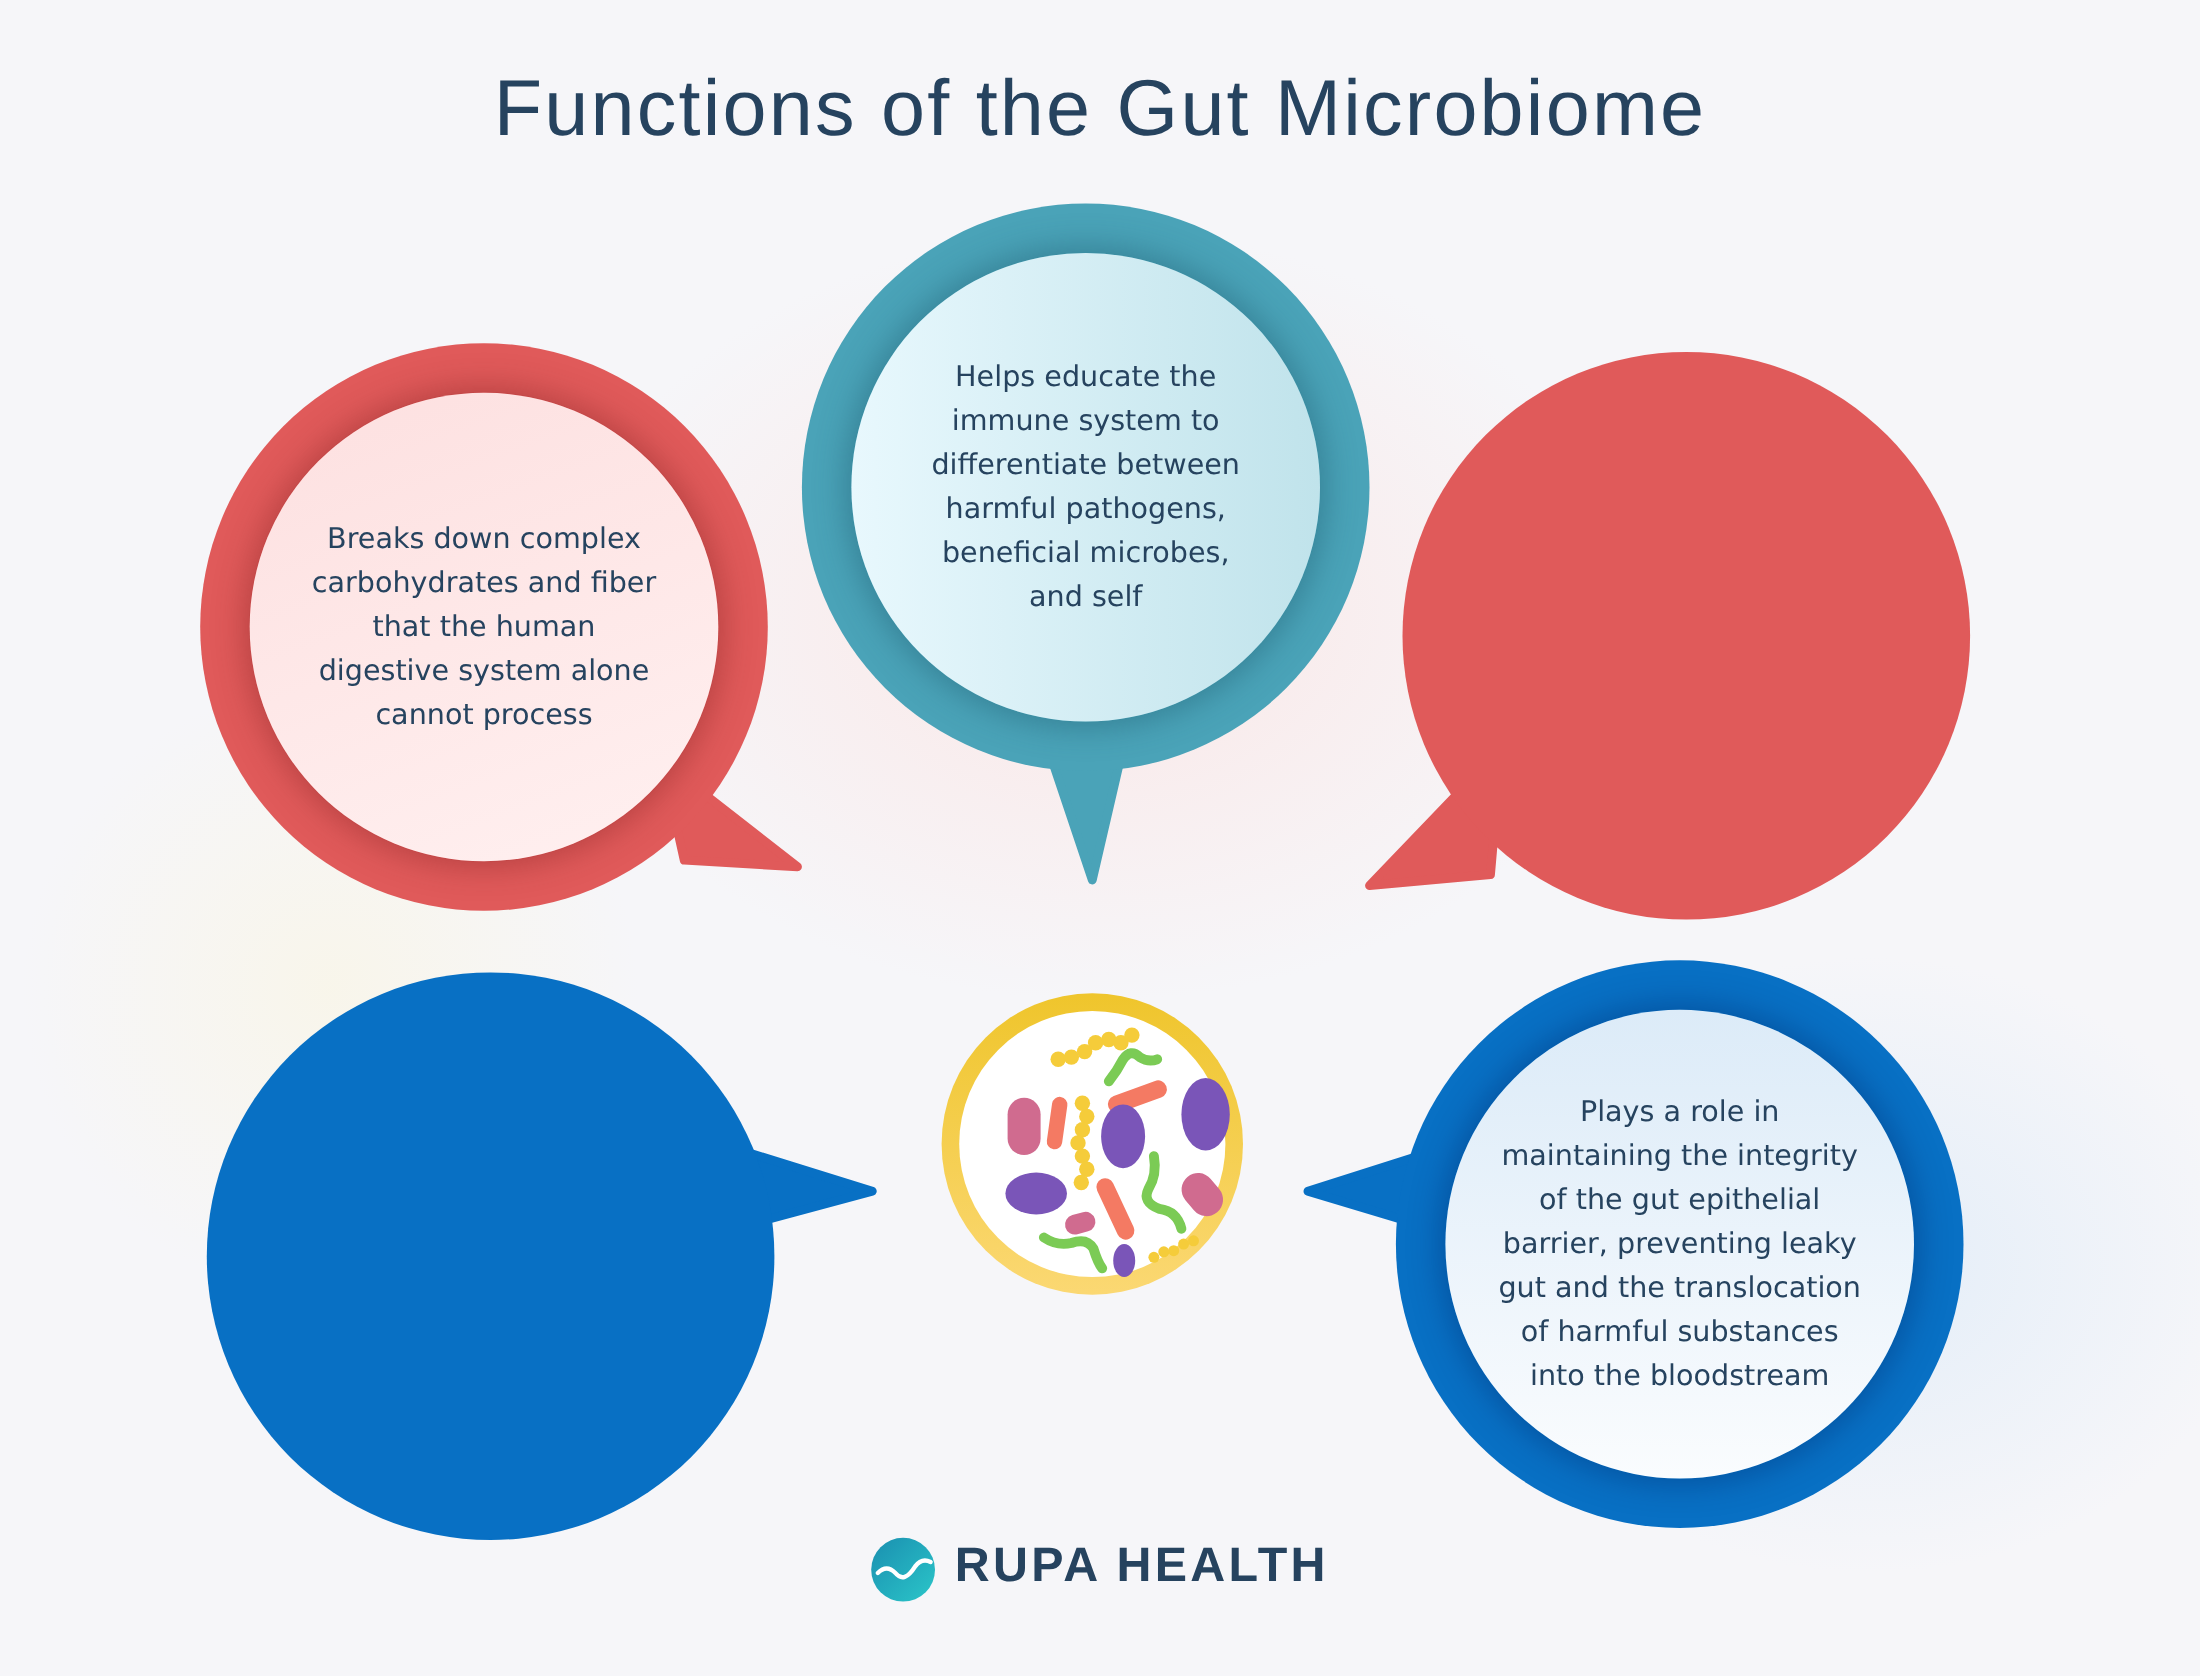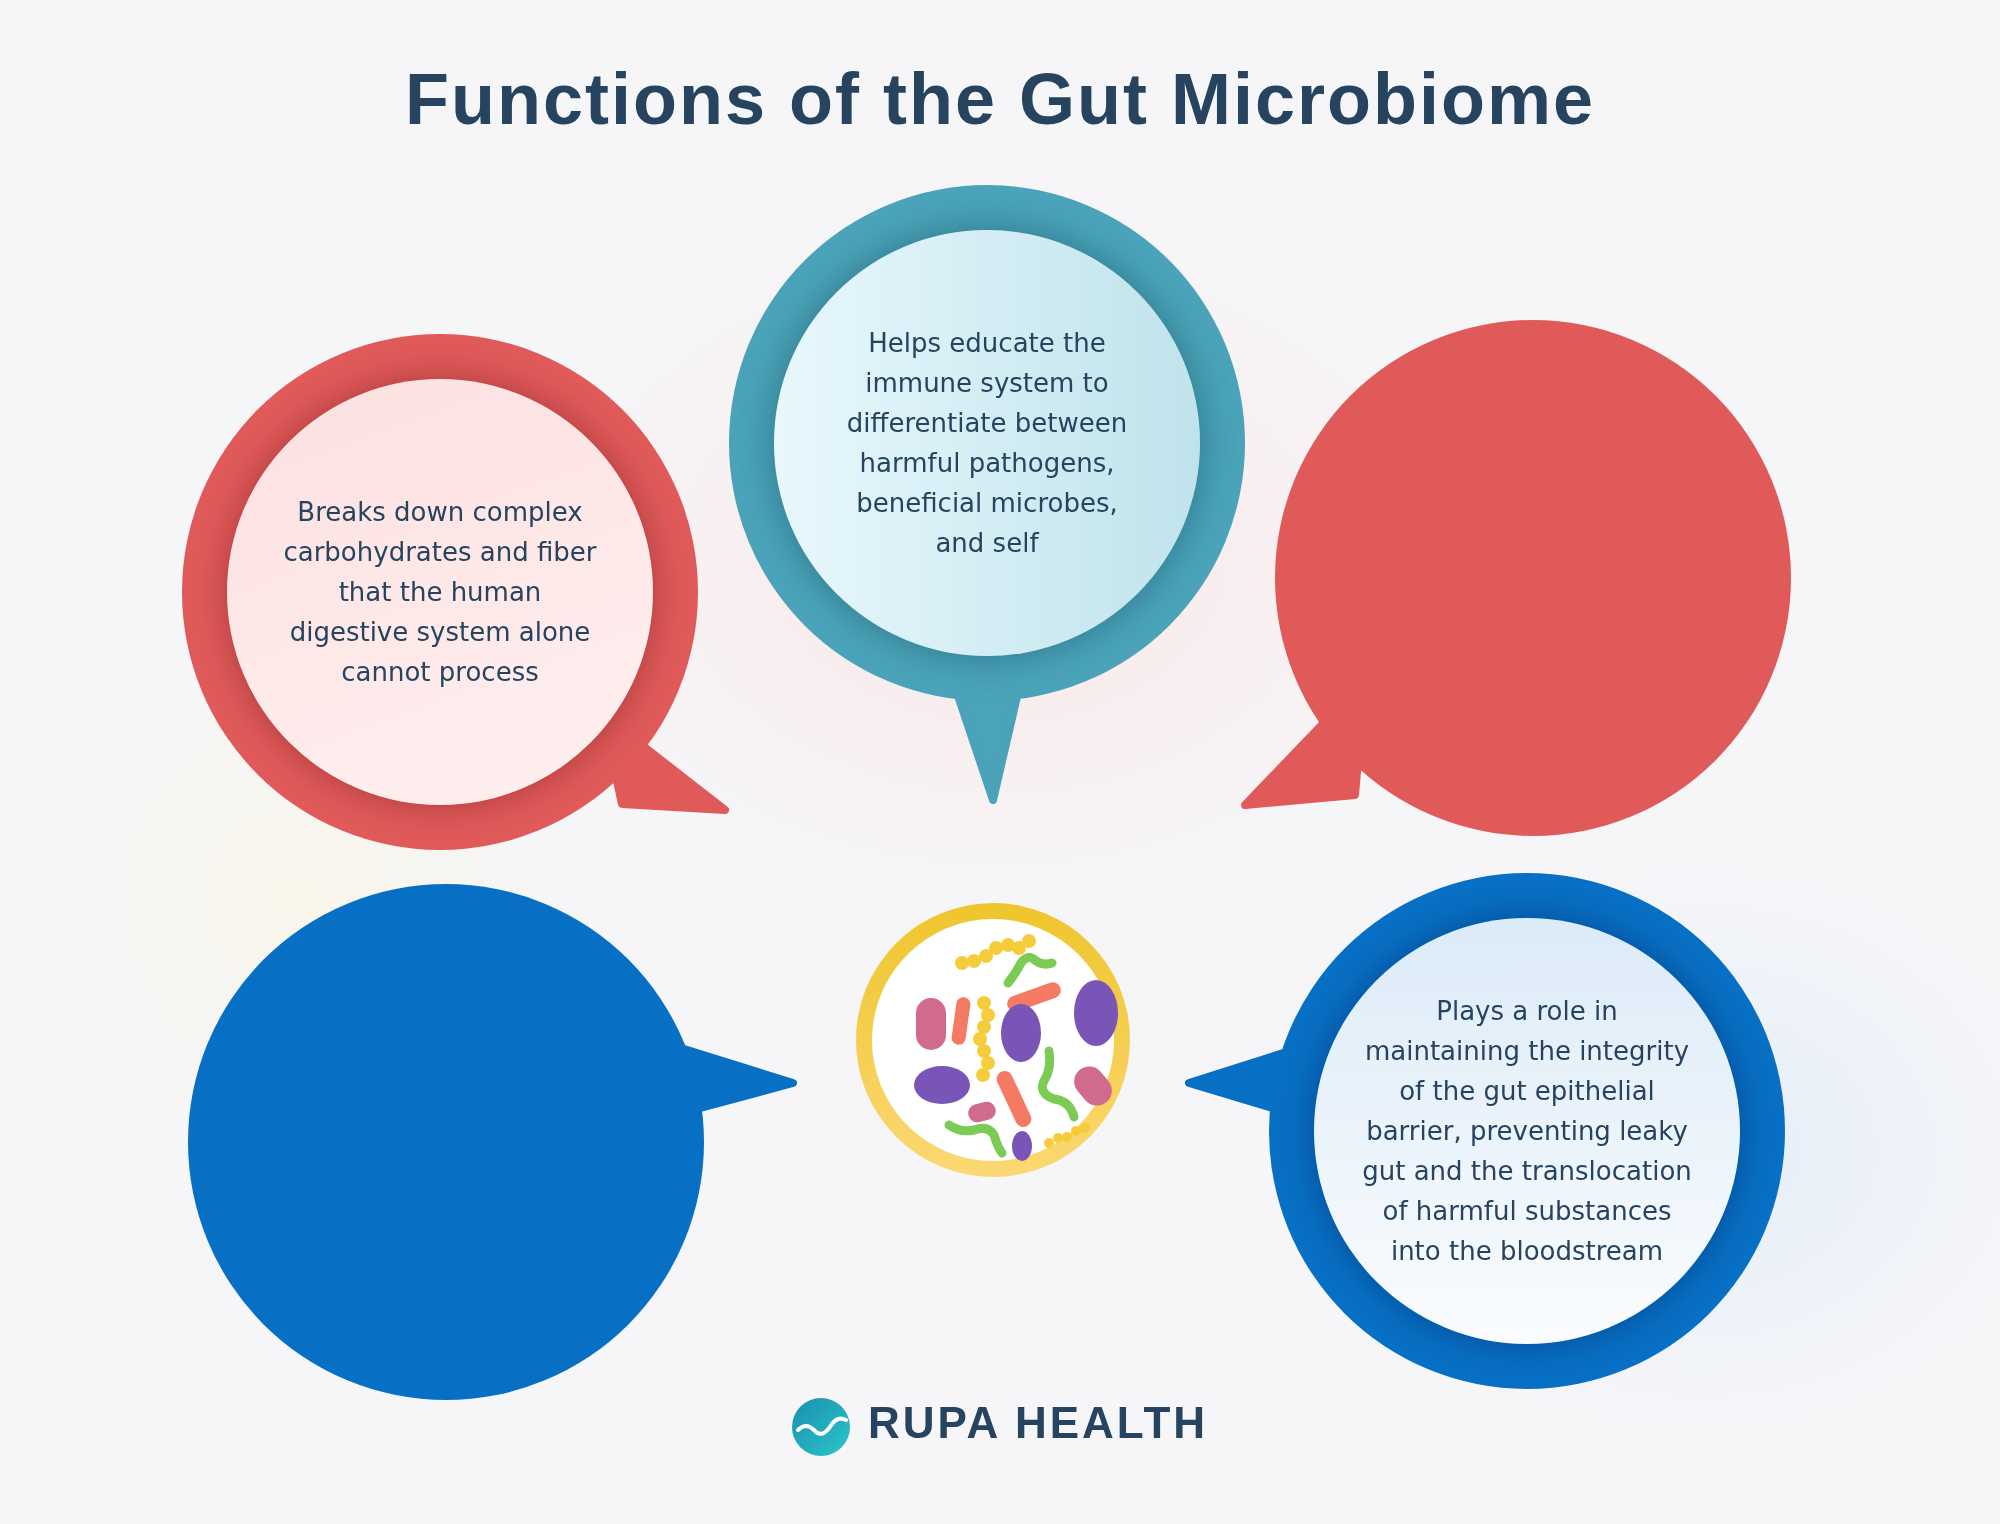--- a/index.html
+++ b/index.html
@@ -7,21 +7,21 @@
     width: 2000px; height: 1524px; position: relative; overflow: hidden;
     background:
       radial-gradient(ellipse 700px 500px at 1000px 560px, rgba(252,226,224,0.75), rgba(252,226,224,0) 70%),
       radial-gradient(ellipse 500px 400px at 1700px 1150px, rgba(220,234,248,0.7), rgba(220,234,248,0) 70%),
       radial-gradient(ellipse 400px 400px at 300px 900px, rgba(250,245,225,0.6), rgba(250,245,225,0) 70%),
       #f6f6f9;
     font-family: "DejaVu Sans", "Liberation Sans", sans-serif;
   }
   .title {
     position: absolute; left: 0; top: 58px; width: 2000px; text-align: center;
-    font-family: "Liberation Sans", sans-serif; font-size: 72px; font-weight: 700;
+    font-family: "Liberation Sans", sans-serif; font-size: 72px; font-weight: 400;
     letter-spacing: 2px; color: #26435f; margin: 0;
   }
   .bubble { position: absolute; width: 516px; height: 516px; }
   .bubble svg.tail { position: absolute; left: 0; top: 0; overflow: visible; }
   .bubble .ring {
     position: absolute; left: 0; top: 0; width: 516px; height: 516px; border-radius: 50%;
   }
   .bubble .inner {
     position: absolute; left: 45px; top: 45px; width: 426px; height: 426px; border-radius: 50%;
     display: flex; align-items: center; justify-content: center; text-align: center;
@@ -52,21 +52,21 @@
   .logo-mark { width: 58px; height: 58px; border-radius: 50%; background: linear-gradient(135deg, #1a8fb0, #2bc6c9); position: relative; }
   .logo-text {
     font-family: "Liberation Sans", sans-serif; font-weight: 700; font-size: 44px; letter-spacing: 3px; color: #26435f;
   }
 </style>
 </head>
 <body>
 
 <h1 class="title">Functions of the Gut Microbiome</h1>
 
-<div class="bubble red" style="left:182px; top:334px;">
+<div class="bubble red" style="left:182px; top:312px;">
   <svg class="tail" width="516" height="516">
     <polygon points="420,380 543,476 440,470" fill="#e05a5a" stroke="#e05a5a" stroke-width="8" stroke-linejoin="round"></polygon>
   </svg>
   <div class="ring"></div>
   <div class="inner">
     <div class="text">Breaks down complex
 carbohydrates and fiber
 that the human
 digestive system alone
 cannot process</div>

